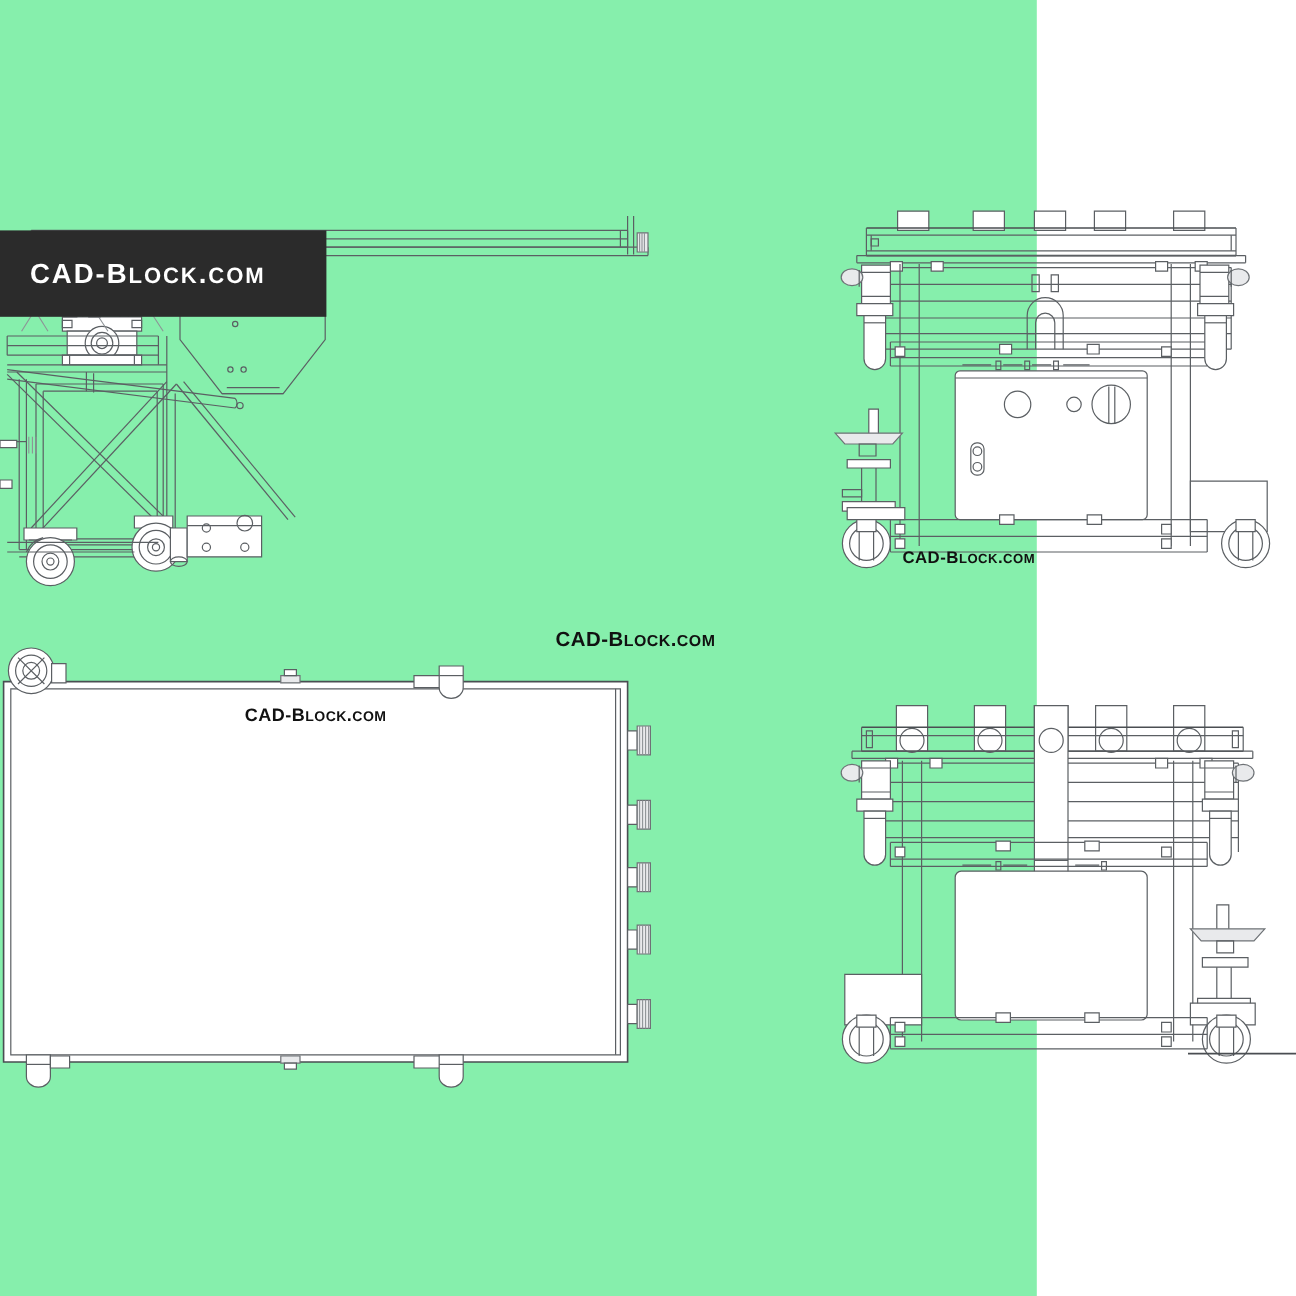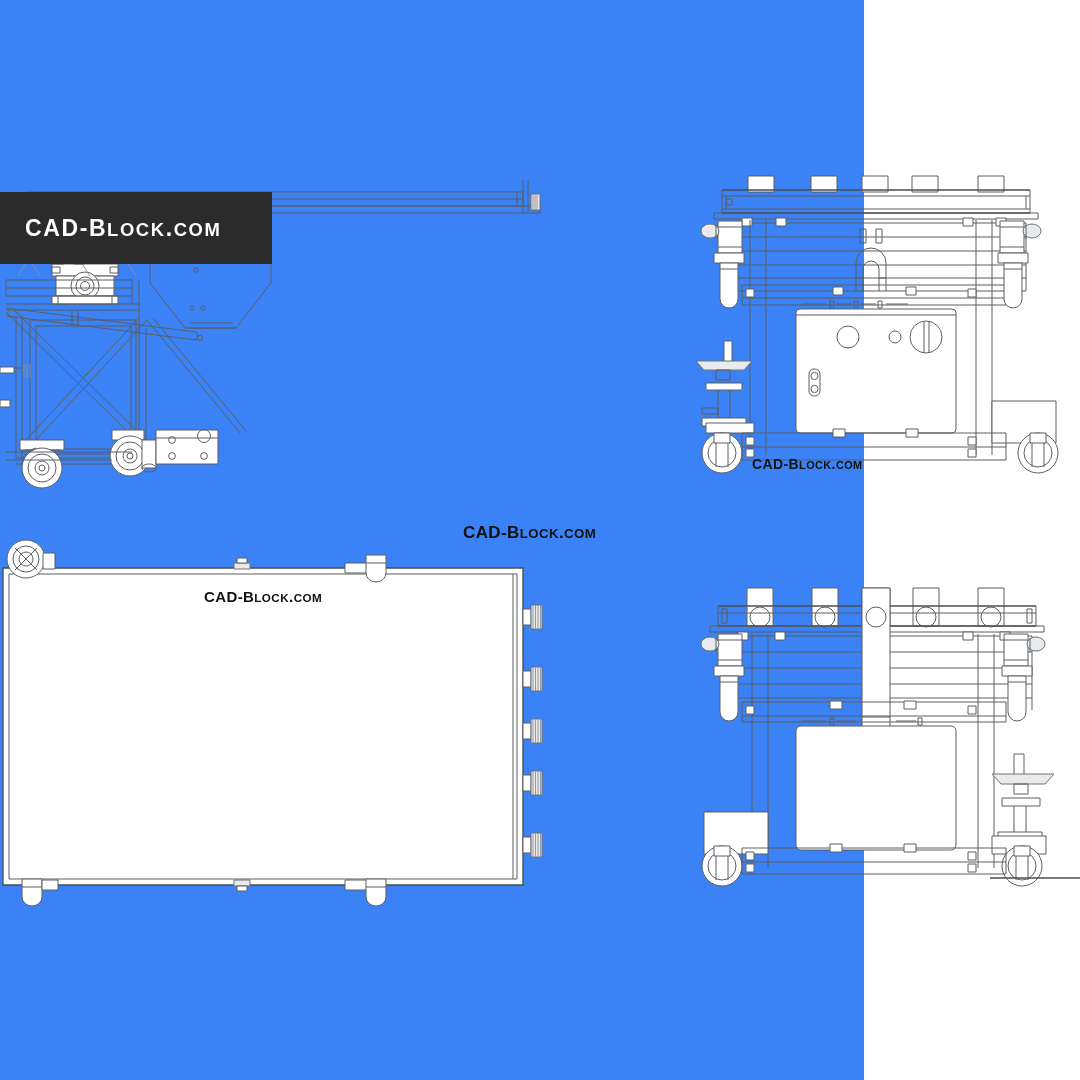--- a/index.html
+++ b/index.html
@@ -1,18 +1,18 @@
 <!DOCTYPE html>
 <html><head>
 <meta charset="utf-8">
 <style>
   html,body{margin:0;padding:0;background:#ffffff;}
   body{width:1080px;height:1080px;overflow:hidden;
        font-family:"Liberation Sans", sans-serif;}
-  #sheet{position:relative;width:864px;height:1080px;background:#3b82f6;}
+  #sheet{position:relative;width:864px;height:1080px;background:#86efac;}
   svg.view{position:absolute;overflow:visible;}
   .ln{fill:none;stroke:#5b5f63;stroke-width:1;vector-effect:non-scaling-stroke;}
   .ln2{fill:none;stroke:#4a4e52;stroke-width:1.35;vector-effect:non-scaling-stroke;}
   .lnl{fill:none;stroke:#8d9296;stroke-width:0.9;vector-effect:non-scaling-stroke;}
   .fillw{fill:#ffffff;stroke:#5b5f63;stroke-width:1;vector-effect:non-scaling-stroke;}
   .fillw2{fill:#ffffff;stroke:#4a4e52;stroke-width:1.35;vector-effect:non-scaling-stroke;}
   .fillgg{fill:#e9eaec;stroke:#6e7276;stroke-width:1;vector-effect:non-scaling-stroke;}
 
   .wm{position:absolute;color:#111;font-weight:bold;letter-spacing:.4px;
       white-space:nowrap;font-family:"Liberation Sans", sans-serif;}

